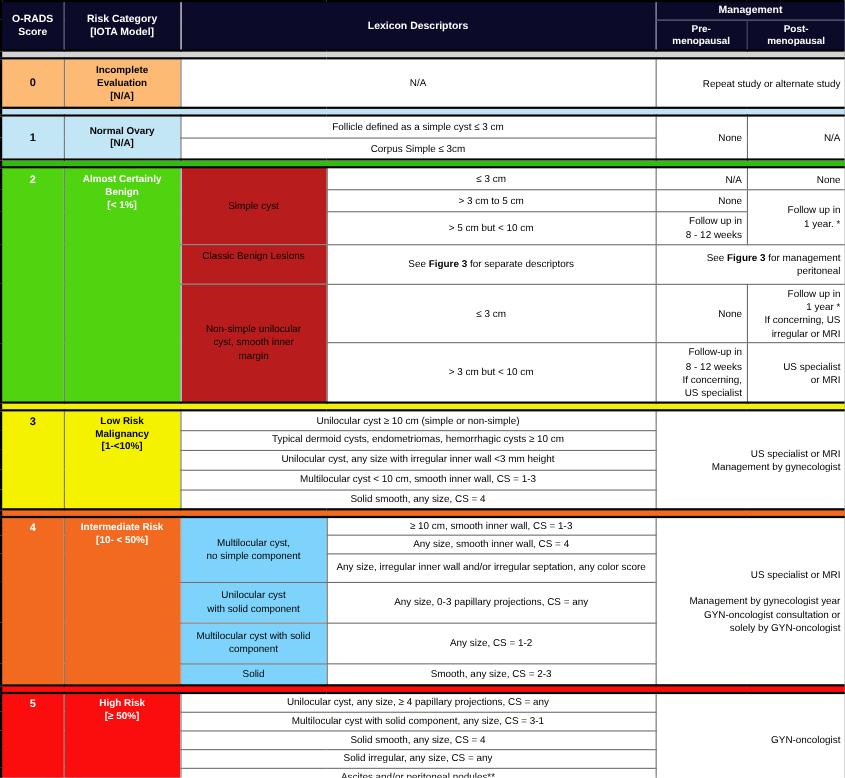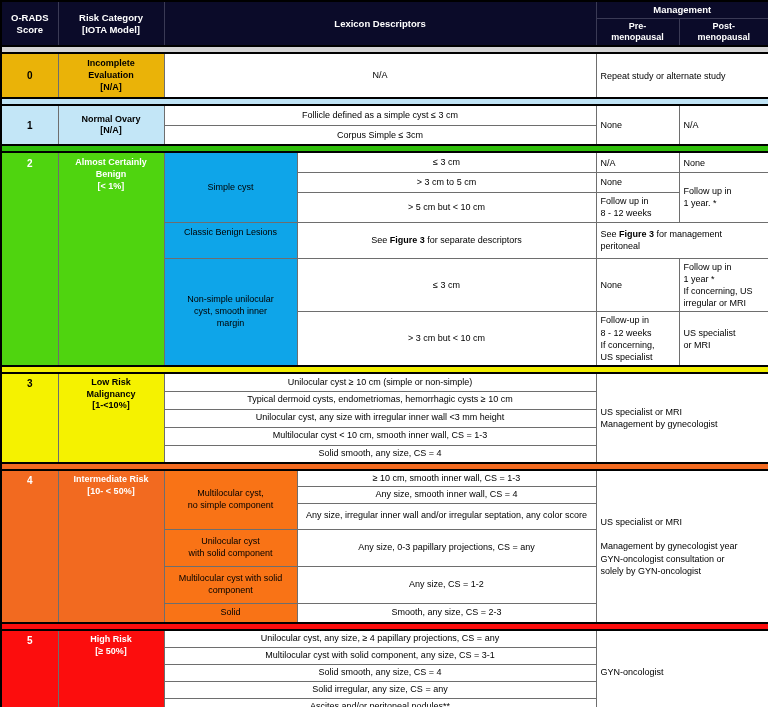--- a/index.html
+++ b/index.html
@@ -61,31 +61,31 @@
     line-height:1.3;font-size:9px;
   }
   .sub{
     text-align:center;line-height:1.3;font-size:9px;
   }
   .desc{
     text-align:center;padding-left:6px;line-height:1.25;
   }
   .desc-center{text-align:center;}
   .mgmt{
-    text-align:left;padding-left:6px;line-height:1.35;
+    text-align:right;padding-left:6px;line-height:1.35;
   }
 
   
-  .c-gray{background:#eab308;}
+  .c-gray{background:#fdba74;}
   .c-blue{background:#c3e6f7;}
   .c-green{background:#4fd40f;color:#ffffff;}
-  .c-greenlt{background:#0ea5e9;}
+  .c-greenlt{background:#b91c1c;}
   .c-yellow{background:#f5f200;}
   .c-orange{background:#f26a20;color:#ffffff;}
-  .c-orangelt{background:#f97316;}
+  .c-orangelt{background:#7dd3fc;}
   .c-red{background:#fc0d0d;color:#ffffff;}
   .c-white{background:#ffffff;}
 
   .rt-thick{border-right:2px solid #000 !important;}
   .lt-thick{border-left:2px solid #000 !important;}
   b{font-weight:bold;}
 </style>
 </head>
 <body>
 

